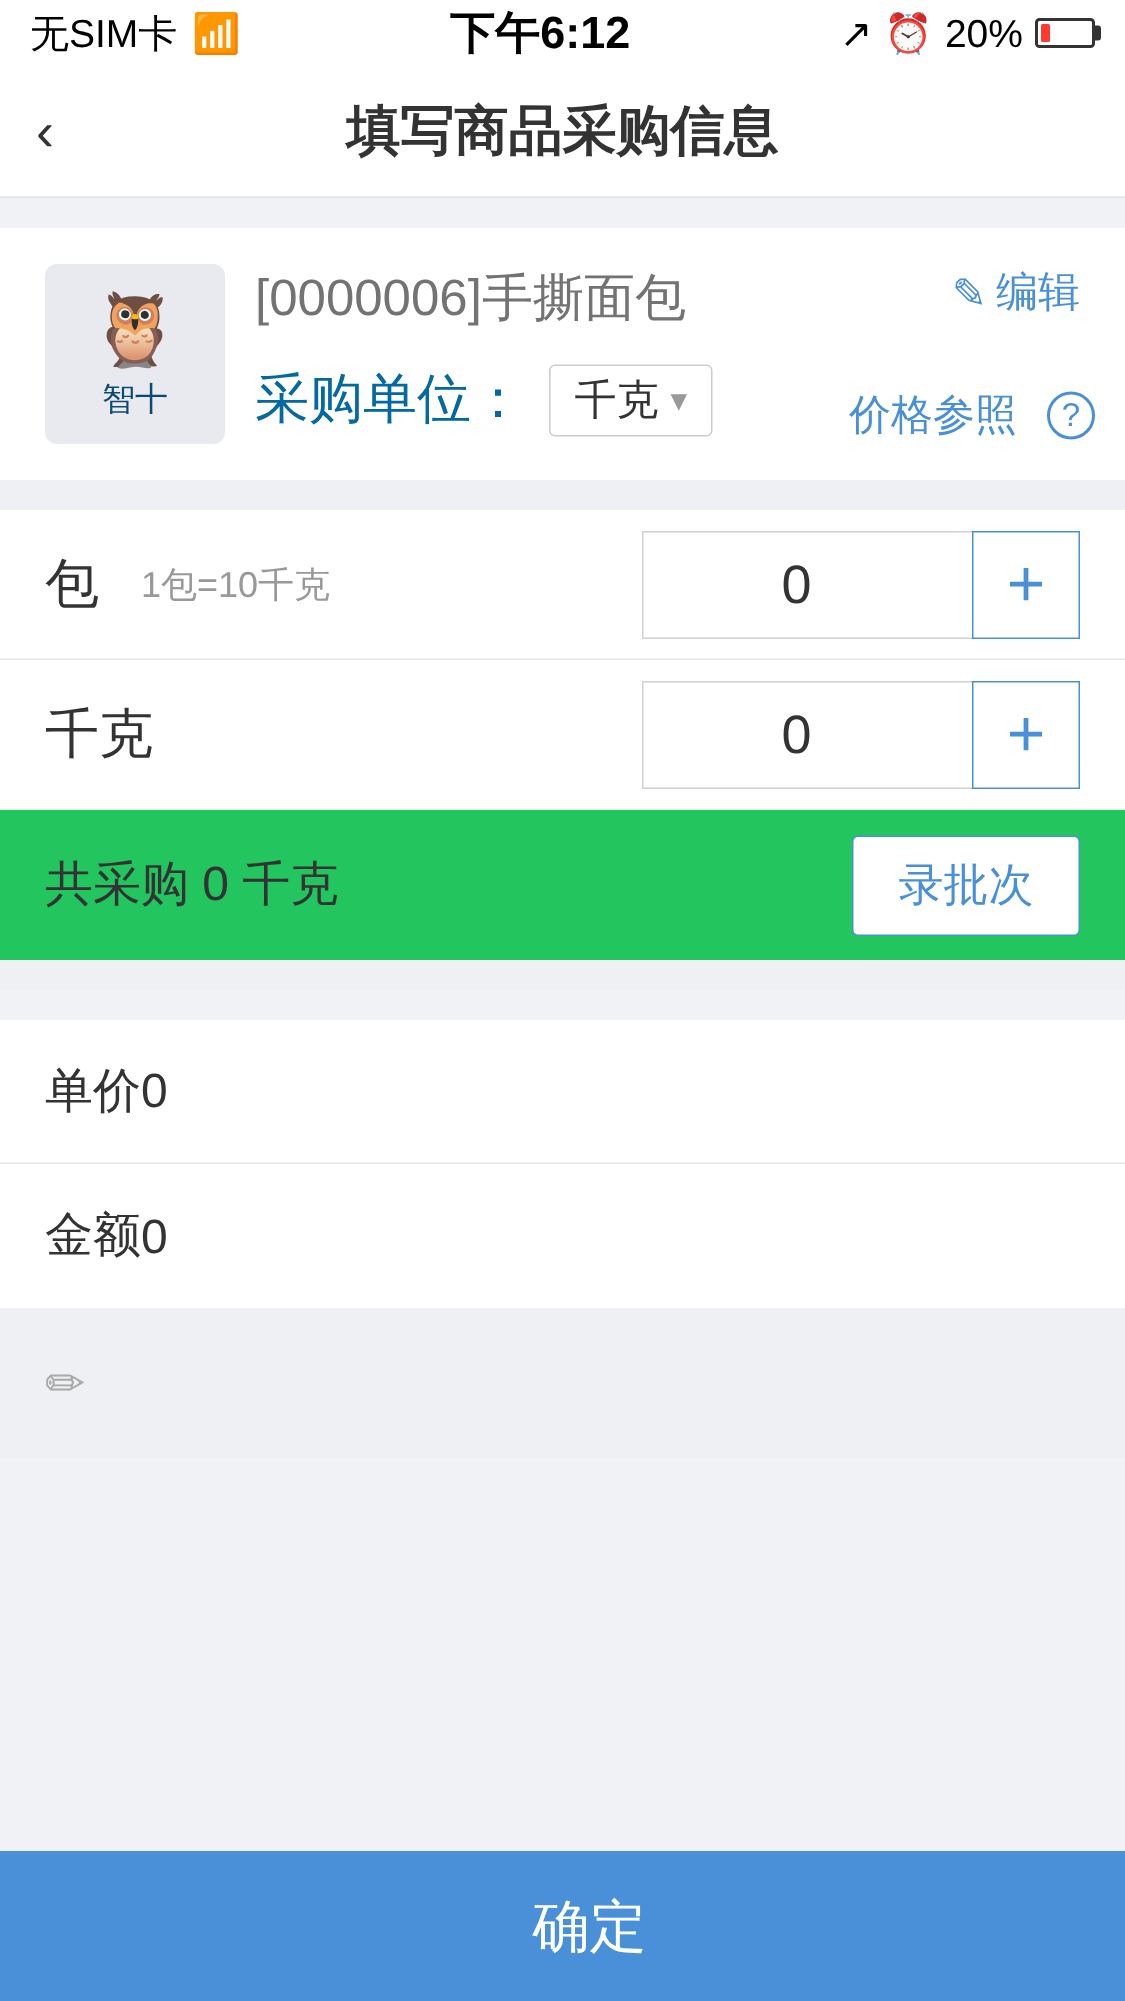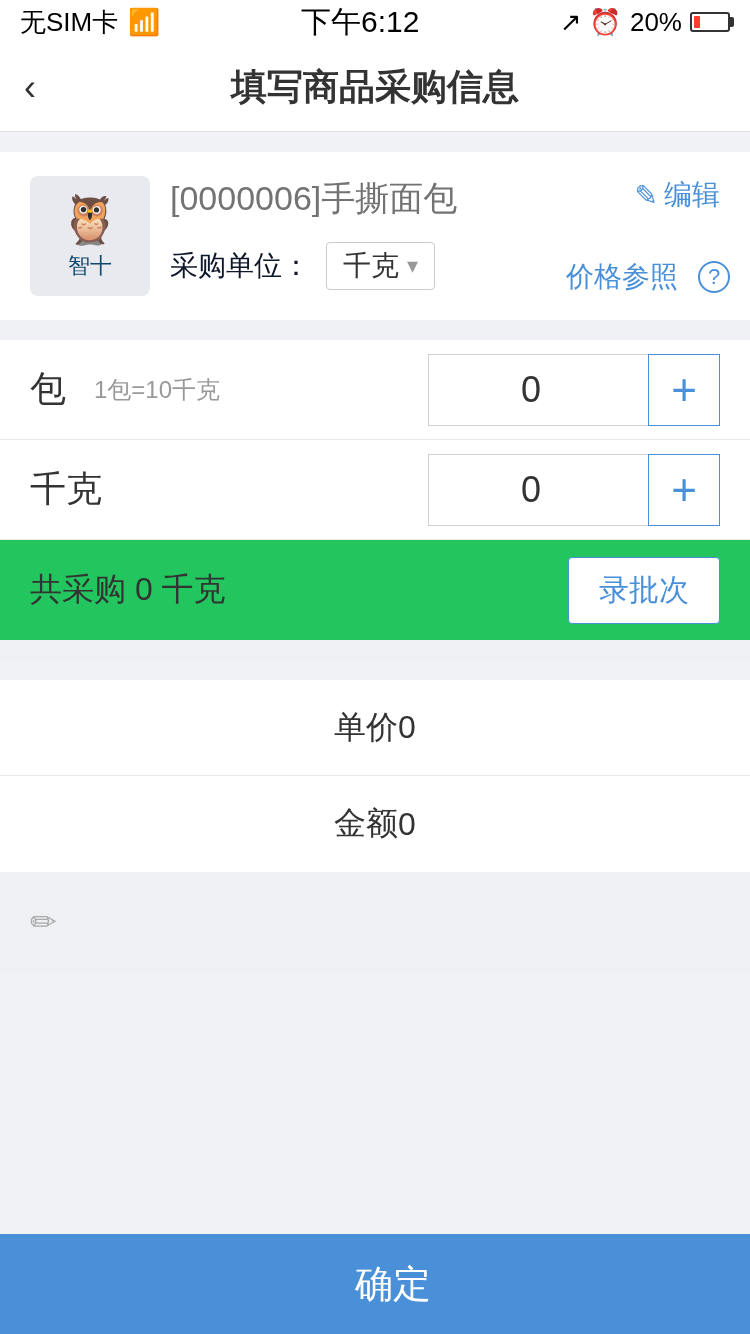--- a/index.html
+++ b/index.html
@@ -18,21 +18,21 @@
       height: 44px;
       background: #fff;
       display: flex;
       align-items: center;
       justify-content: space-between;
       padding: 0 20px;
       font-size: 26px;
       color: #000;
     }
     .status-left { display: flex; align-items: center; gap: 10px; }
-    .status-center { font-size: 30px; font-weight: 400; }
+    .status-center { font-size: 30px; font-weight: 700; }
     .status-right { display: flex; align-items: center; gap: 8px; font-size: 26px; }
     .battery-icon {
       width: 40px; height: 20px; border: 2px solid #333; border-radius: 3px; position: relative; display: inline-flex; align-items: center; padding: 2px;
     }
     .battery-icon::after { content: ''; position: absolute; right: -6px; top: 50%; transform: translateY(-50%); width: 4px; height: 10px; background: #333; border-radius: 0 2px 2px 0; }
     .battery-fill { height: 100%; width: 20%; background: #ff3b30; border-radius: 1px; }
 
     
     .nav-bar {
       width: 100%;
@@ -76,21 +76,21 @@
       flex-direction: column;
       align-items: center;
       justify-content: center;
       flex-shrink: 0;
     }
     .product-thumb-icon { font-size: 48px; color: #7a8ab0; }
     .product-thumb-text { font-size: 22px; color: #0c4a6e; margin-top: 3px; }
     .product-info { flex: 1; }
     .product-name { font-size: 34px; color: #737373; font-weight: 400; }
     .product-unit-row { display: flex; align-items: center; margin-top: 20px; gap: 16px; }
-    .product-unit-label { font-size: 28px; color: #0f172a; }
+    .product-unit-label { font-size: 36px; color: #0369a1; }
     .unit-select {
       border: 1px solid #ccc;
       border-radius: 4px;
       padding: 4px 16px;
       font-size: 28px;
       color: #333;
       background: #fff;
       display: flex;
       align-items: center;
       gap: 8px;
@@ -182,21 +182,21 @@
       padding: 12px 30px;
       font-size: 30px;
       cursor: pointer;
     }
 
     
     .info-section { background: #fff; margin-top: 20px; }
     .info-row {
       display: flex;
       align-items: center;
-      justify-content: center;
+      justify-content: flex-start;
       padding: 0 30px;
       height: 96px;
       border-bottom: 1px solid #e8e8e8;
     }
     .info-row:last-child { border-bottom: none; }
     .info-label { font-size: 32px; color: #333; }
     .info-value { font-size: 32px; color: #333; }
 
     
     .note-area {

